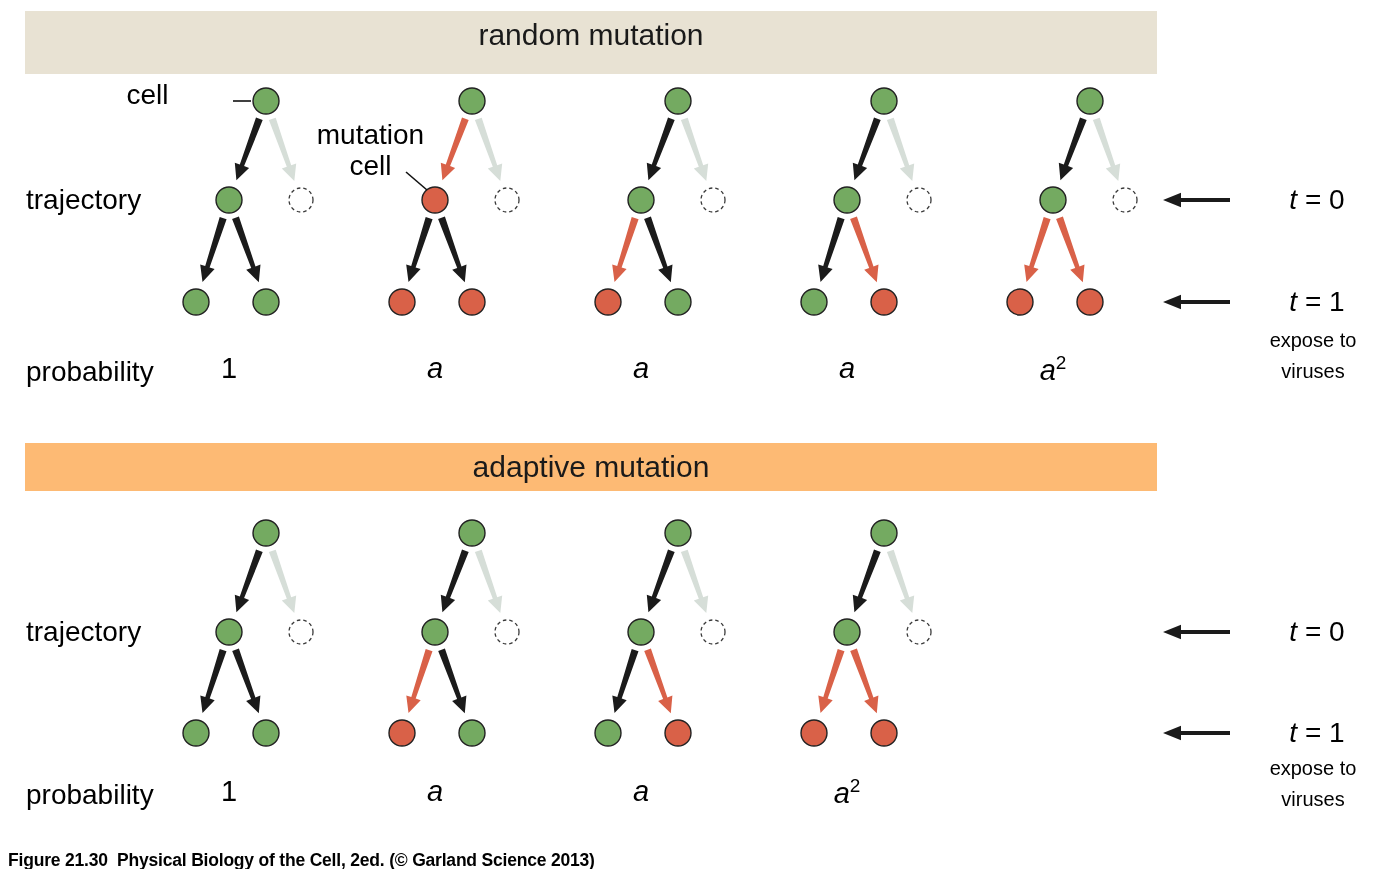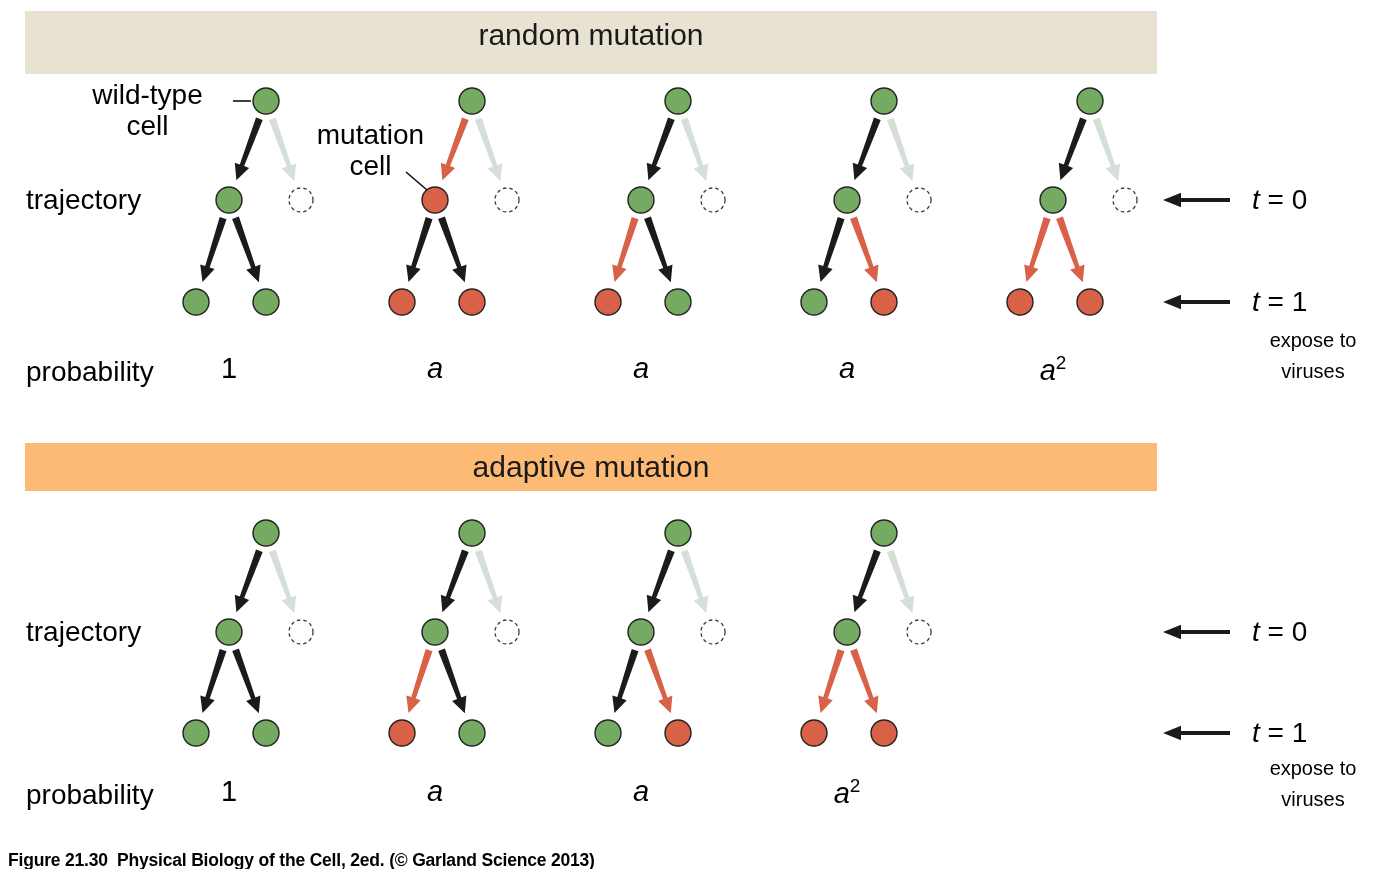--- a/index.html
+++ b/index.html
@@ -3,21 +3,21 @@
 <meta charset="utf-8">
 <style>
   html,body{margin:0;padding:0;background:#ffffff;}
   #fig{position:relative;width:1398px;height:869px;background:#ffffff;
        font-family:"Liberation Sans","DejaVu Sans",sans-serif;color:#000;overflow:hidden;}
   #diagram{position:absolute;left:0;top:0;z-index:1;}
   .bar{position:absolute;left:25px;width:1132px;text-align:center;
        font-size:30px;color:#1a1a1a;z-index:2;}
   .lbl{position:absolute;font-size:28px;line-height:31px;color:#000;z-index:2;}
   .center{text-align:center;}
-  .tlabel{position:absolute;width:130px;font-size:28px;z-index:2;}
+  .tlabel{position:absolute;width:130px;text-align:center;font-size:28px;z-index:2;}
   .tlabel i{font-style:italic;}
   .tlabel span{white-space:pre;}
   .expose{position:absolute;width:170px;text-align:center;font-size:20px;line-height:31px;z-index:2;}
   .prob{position:absolute;width:100px;text-align:center;font-size:29px;z-index:2;}
   .prob i{font-style:italic;}
   .prob sup{font-size:19px;}
   .caption{position:absolute;left:8px;top:837px;font-size:17.5px;font-weight:bold;
            white-space:pre;letter-spacing:-0.2px;z-index:2;margin-top:13px;}
 </style>
 </head>
@@ -113,21 +113,20 @@
       <polygon points="1230.0,730.9 1181.0,730.9 1181.0,725.8 1163.0,733.0 1181.0,740.2 1181.0,735.1 1230.0,735.1" fill="#1b1b1b"></polygon>
       <line x1="233" y1="101" x2="251" y2="101" stroke="#111" stroke-width="1.6"></line>
       <line x1="406" y1="172" x2="427" y2="190" stroke="#111" stroke-width="1.6"></line>
     </svg>
 
   <div class="bar" style="top: 11px; height: 63px; line-height: 47px; background: rgb(232, 226, 211);">random mutation</div>
 
   <div class="bar" style="top: 443px; height: 48px; line-height: 48px; background: #fdba74;">adaptive mutation</div>
 
   <div class="lbl center" style="left:55px;top:79px;width:185px;">
-    <div>wild-type</div>
     <div>cell</div>
   </div>
 
   <div class="lbl center" style="left:278px;top:119px;width:185px;">
     <div>mutation</div>
     <div>cell</div>
   </div>
 
   <div class="lbl" style="left:26px;top:184px;">trajectory</div>
 

